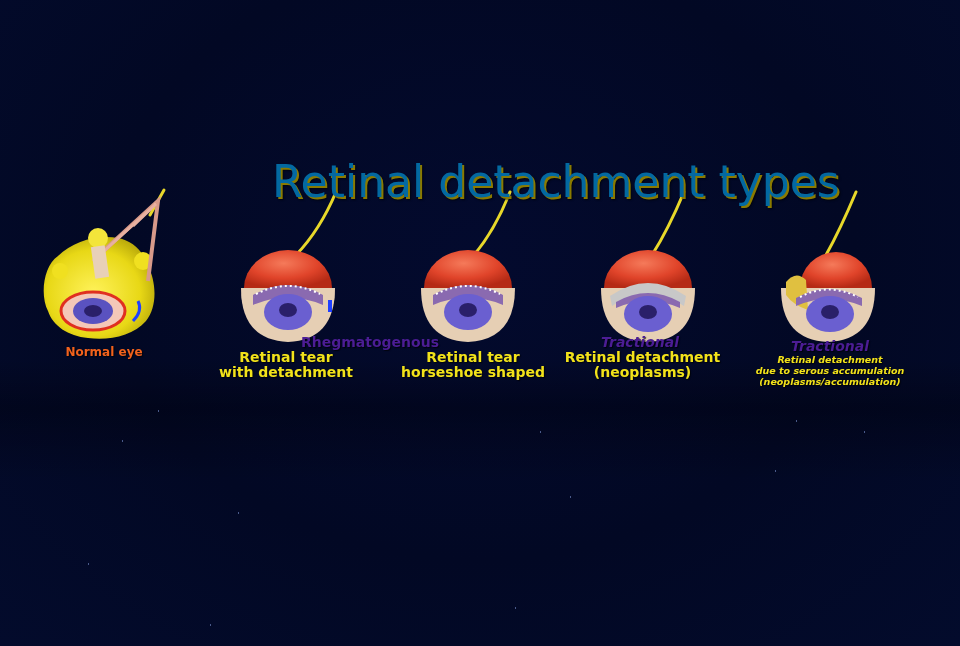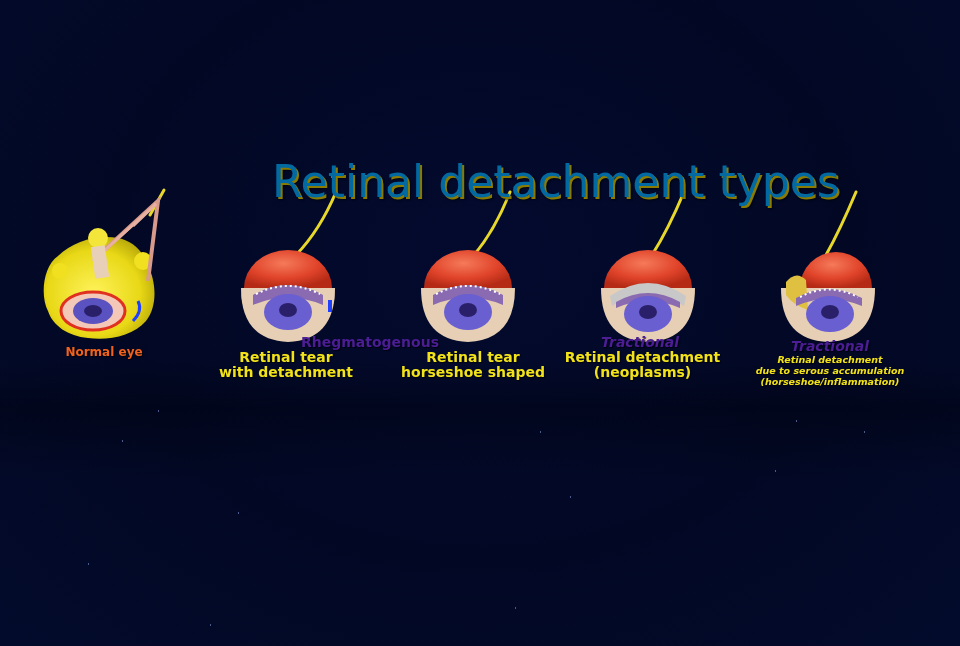--- a/index.html
+++ b/index.html
@@ -153,15 +153,15 @@
   <div class="label cat cat-italic" style="left:565px;top:334px;width:150px">Tractional</div>
   <div class="label sub" style="left:560px;top:350px;width:165px">
     <div>Retinal detachment</div>
     <div>(neoplasms)</div>
   </div>
 
   <div class="label cat cat-italic" style="left:760px;top:338px;width:140px">Tractional</div>
   <div class="label sub-small" style="left:750px;top:354px;width:160px">
     <div>Retinal detachment</div>
     <div>due to serous accumulation</div>
-    <div>(horseshoe/inflammation)</div>
+    <div>(neoplasms/accumulation)</div>
   </div>
 </div>
 
 </body></html>

